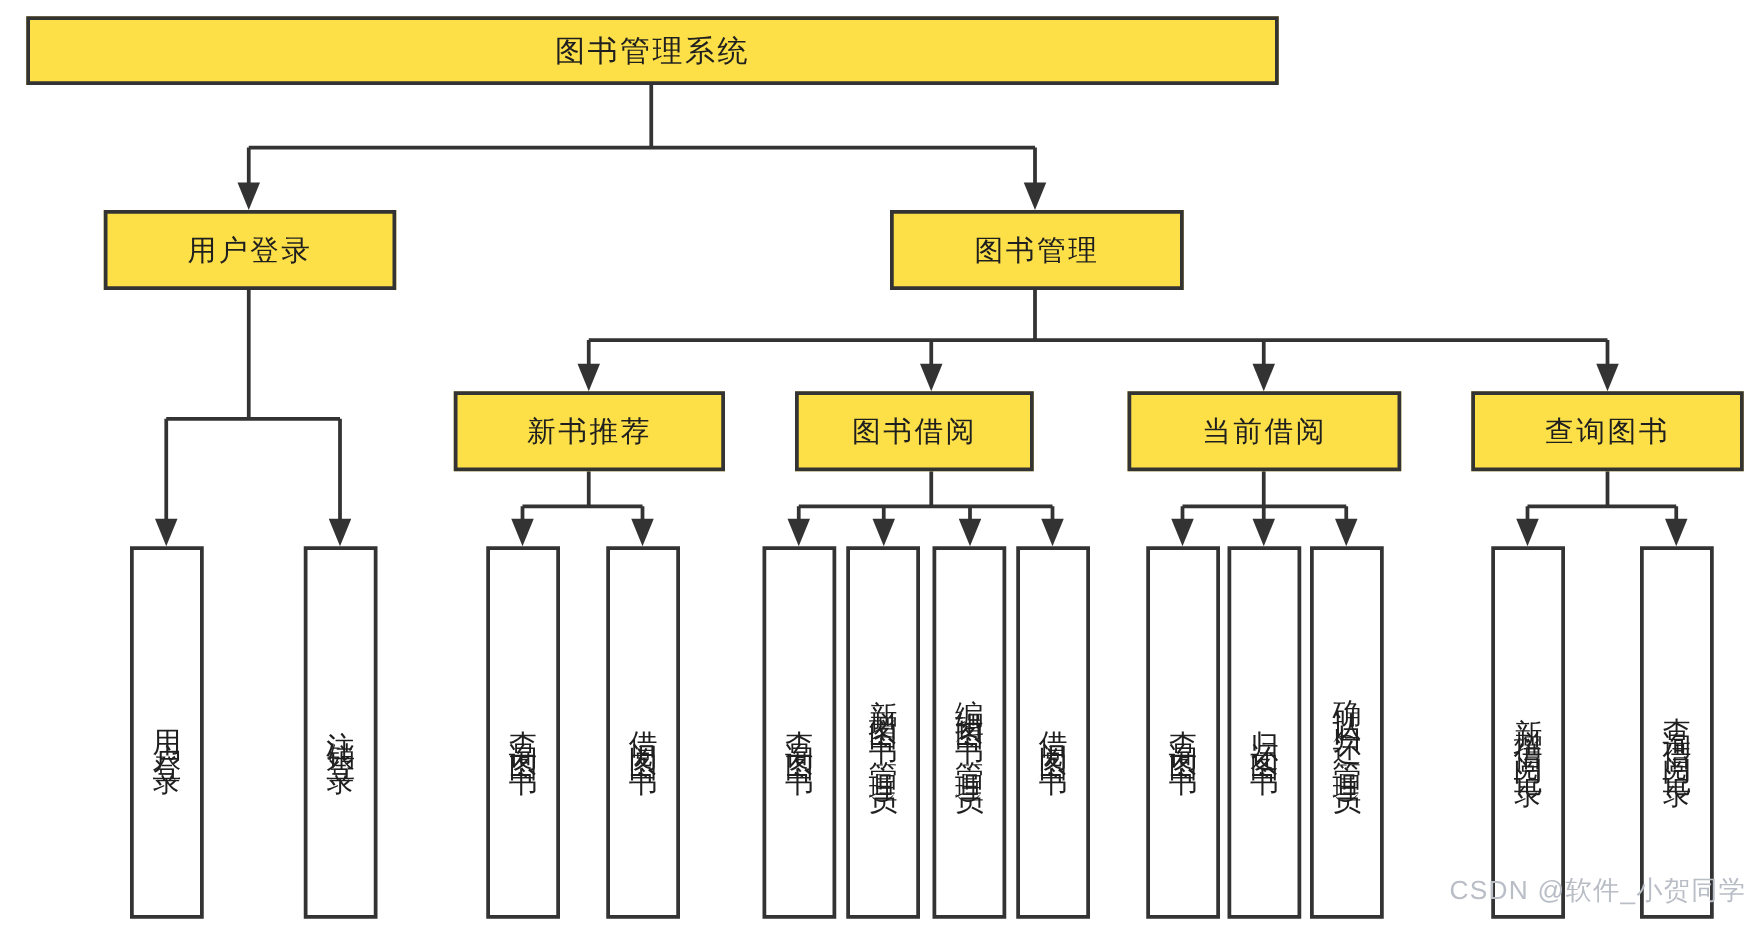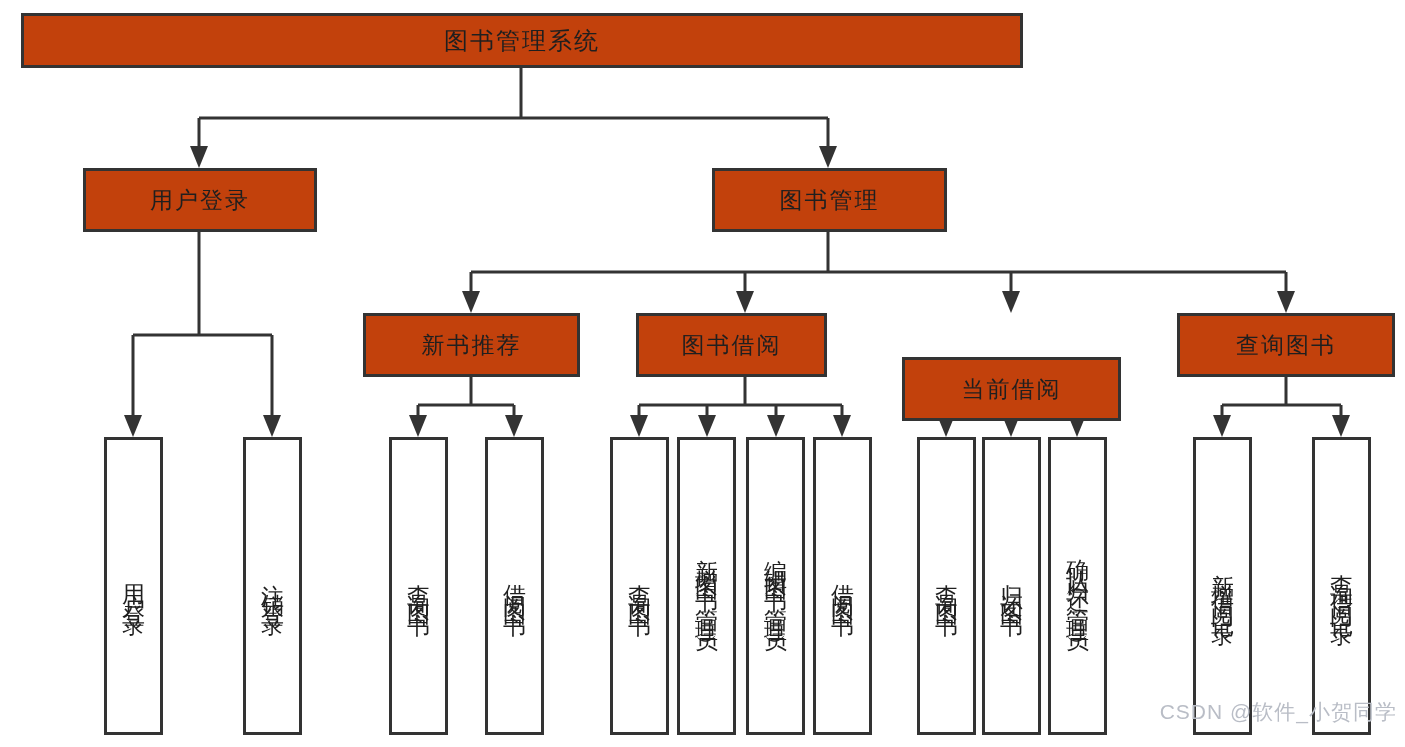--- a/index.html
+++ b/index.html
@@ -5,21 +5,21 @@
   html,body{margin:0;padding:0;background:#fff;}
   .stage{
     position:relative;width:1405px;height:747px;background:var(--background,#fff);
     font-family:"Liberation Sans",sans-serif;overflow:hidden;
   }
   .connectors{position:absolute;left:0;top:0;width:1405px;height:747px;}
   .ln{stroke:var(--line,#333);stroke-width:3;fill:none;}
   .ah{fill:var(--line,#333);stroke:none;}
   .node{
     position:absolute;box-sizing:border-box;border:3px solid var(--line,#333);
-    background:#c2410c;display:flex;align-items:center;justify-content:center;
+    background:#fde047;display:flex;align-items:center;justify-content:center;
     color:var(--text,#222);font-size:23px;letter-spacing:2px;white-space:nowrap;
   }
   .node.root{font-size:24px;}
   .vnode{
     position:absolute;box-sizing:border-box;border:3px solid var(--line,#333);
     background:#fff;display:flex;align-items:center;justify-content:center;
     color:var(--text,#222);font-size:23px;
     writing-mode:vertical-rl;text-orientation:mixed;letter-spacing:10px;
     top:437px;height:298px;width:59px;line-height:1;
   }
@@ -69,21 +69,21 @@
     <polygon class="ah" points="1341,437 1332,415 1350,415"></polygon>
   </svg>
 
   <div class="node root" style="left:21px;top:13px;width:1002px;height:55px;">图书管理系统</div>
 
   <div class="node" style="left:83px;top:168px;width:234px;height:64px;">用户登录</div>
   <div class="node" style="left:712px;top:168px;width:235px;height:64px;">图书管理</div>
 
   <div class="node" style="left:363px;top:313px;width:217px;height:64px;">新书推荐</div>
   <div class="node" style="left:636px;top:313px;width:191px;height:64px;">图书借阅</div>
-  <div class="node" style="left:902px;top:313px;width:219px;height:64px;margin-top:44px;">当前借阅</div>
+  <div class="node" style="left:902px;top:313px;width:219px;height:64px;">当前借阅</div>
   <div class="node" style="left:1177px;top:313px;width:218px;height:64px;">查询图书</div>
 
   <div class="vnode" style="left:104px;">用户登录</div>
   <div class="vnode" style="left:243px;">注销登录</div>
 
   <div class="vnode" style="left:389px;">查询图书</div>
   <div class="vnode" style="left:485px;">借阅图书</div>
 
   <div class="vnode" style="left:610px;">查询图书</div>
   <div class="vnode" style="left:677px;">新增图书（管理员）</div>

